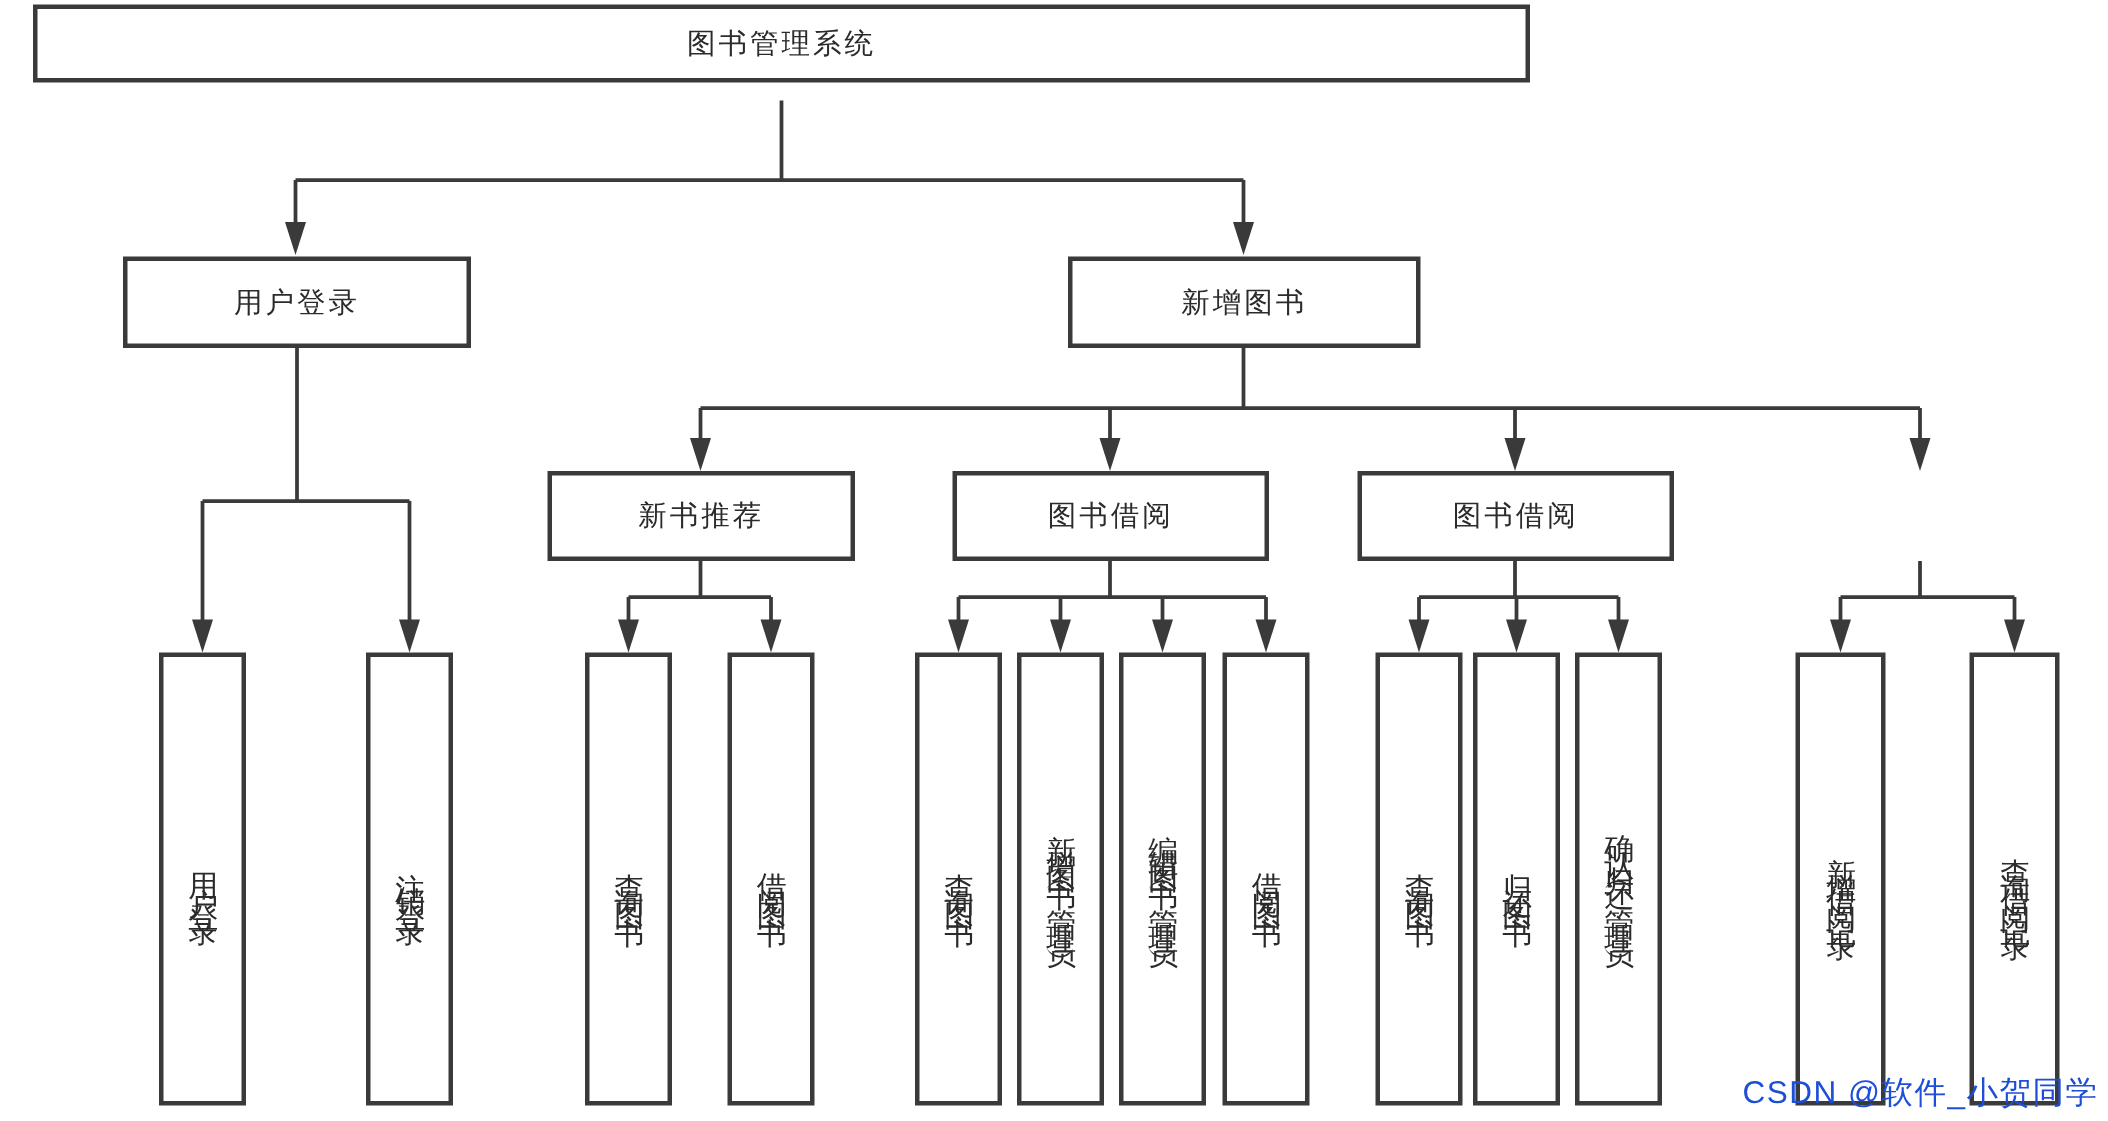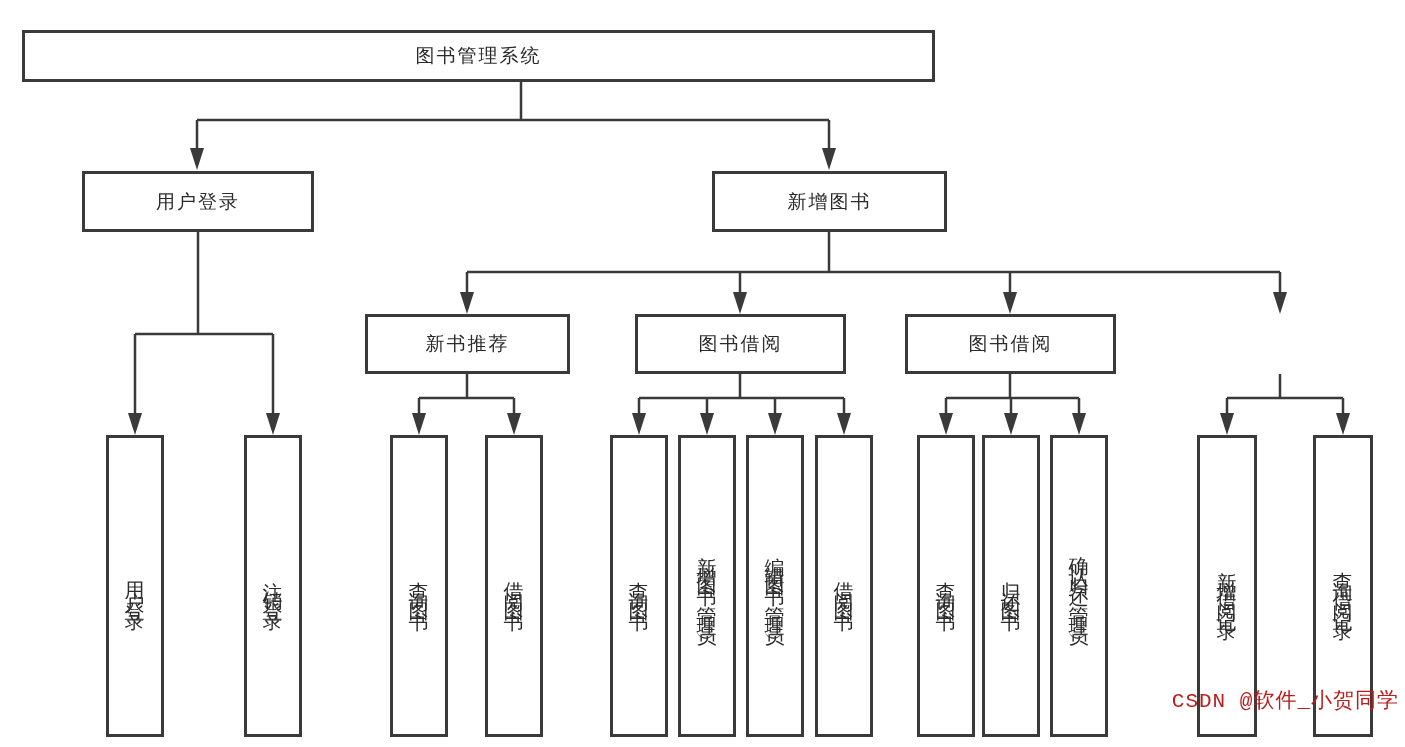--- a/index.html
+++ b/index.html
@@ -19,25 +19,25 @@
     top:435px; width:58px; height:302px;
     background:#ffffff; border:3px solid #3a3a3a;
     display:flex; align-items:center; justify-content:center;
   }
   .vbox span {
     writing-mode:vertical-rl; text-orientation:mixed;
     font-size:20px; line-height:1; letter-spacing:10px; color:#2b2b2b;
     white-space:nowrap;
   }
   .watermark {
-    position:absolute; z-index:3; right:6px; top:686px;
-    font-size:21px; letter-spacing:1px; color:#b91c1c;font-family:Liberation Mono, monospace;
+    position:absolute; z-index:3; right:6px; top:714px;
+    font-size:21px; letter-spacing:1px; color:#1d4ed8;
   }
   
-  #n-root   { left:22px;  top:30px;  width:913px; height:52px; }
+  #n-root   { left:22px;  top:3px;  width:998px; height:52px; }
   #n-ulogin { left:82px;  top:171px; width:232px; height:61px; }
   #n-bmgmt  { left:712px; top:171px; width:235px; height:61px; }
   #n-newrec { left:365px; top:314px; width:205px; height:60px; }
   #n-bborrow{ left:635px; top:314px; width:211px; height:60px; }
   #n-cborrow{ left:905px; top:314px; width:211px; height:60px; }
   #n-brecord{ left:1175px;top:314px; width:211px; height:60px; }
   #l-ulogin { left:106px; }
   #l-logout { left:244px; }
   #l-query1 { left:390px; }
   #l-borrow1{ left:485px; }

